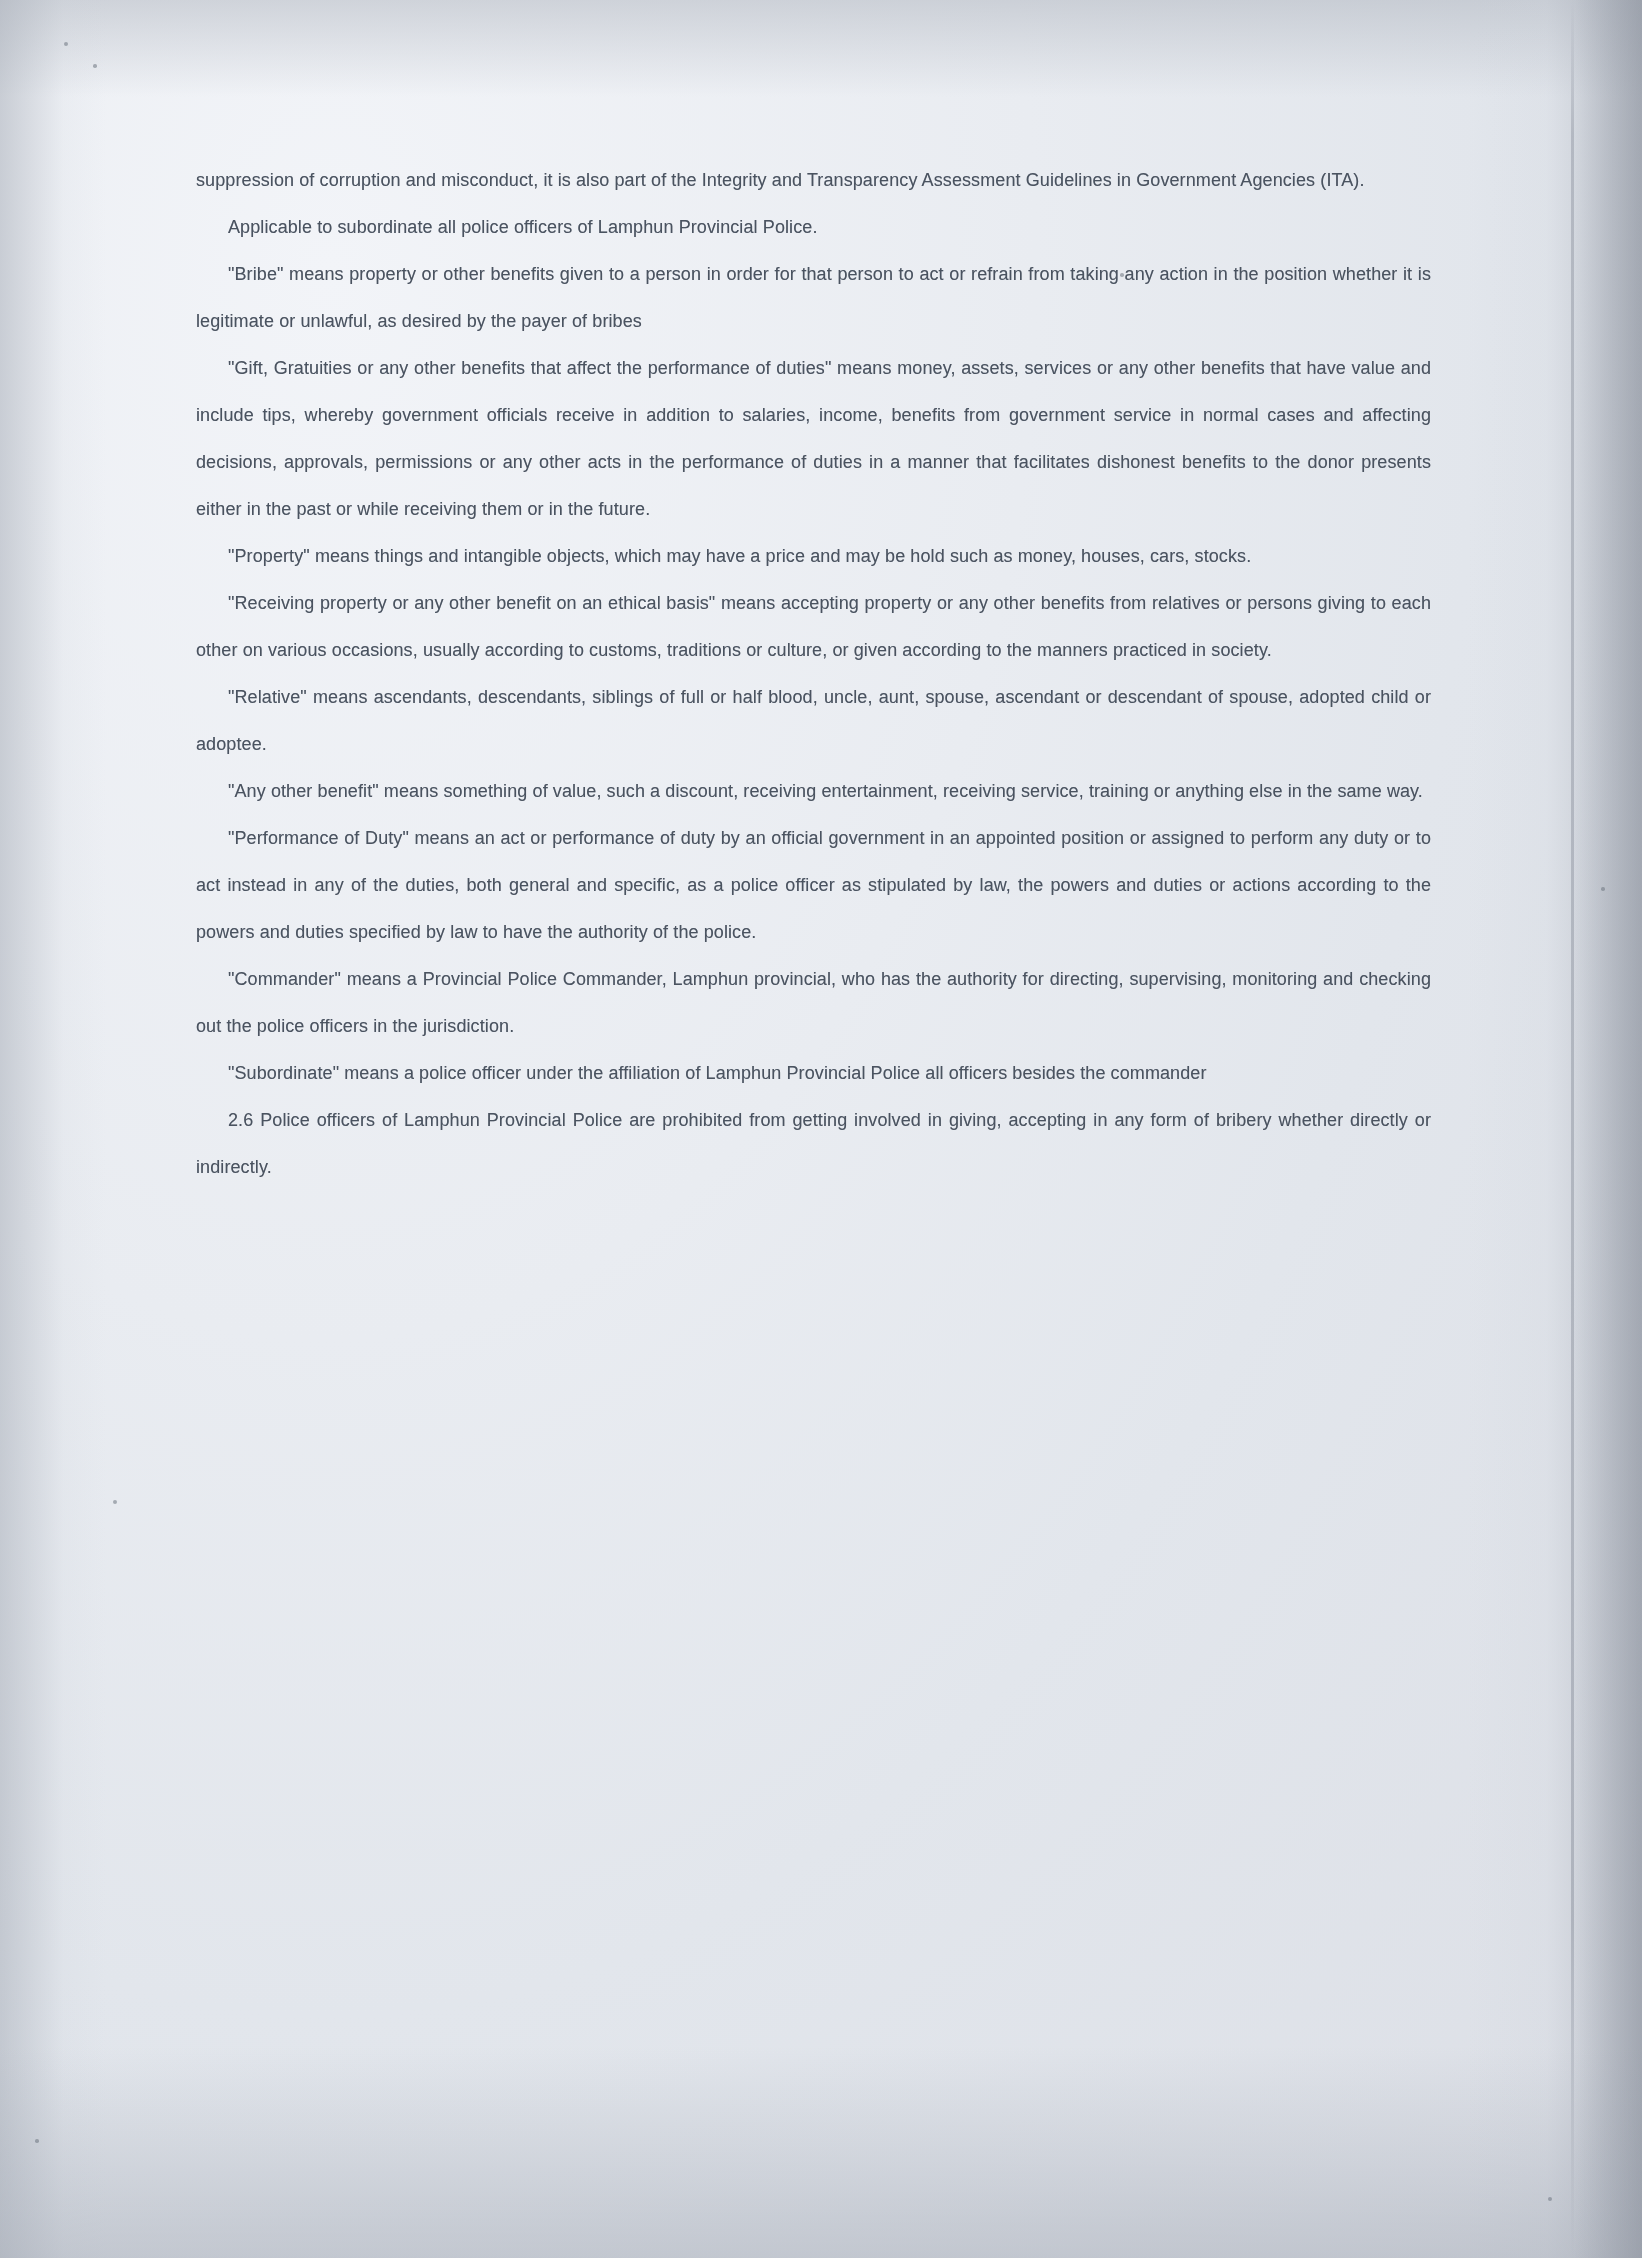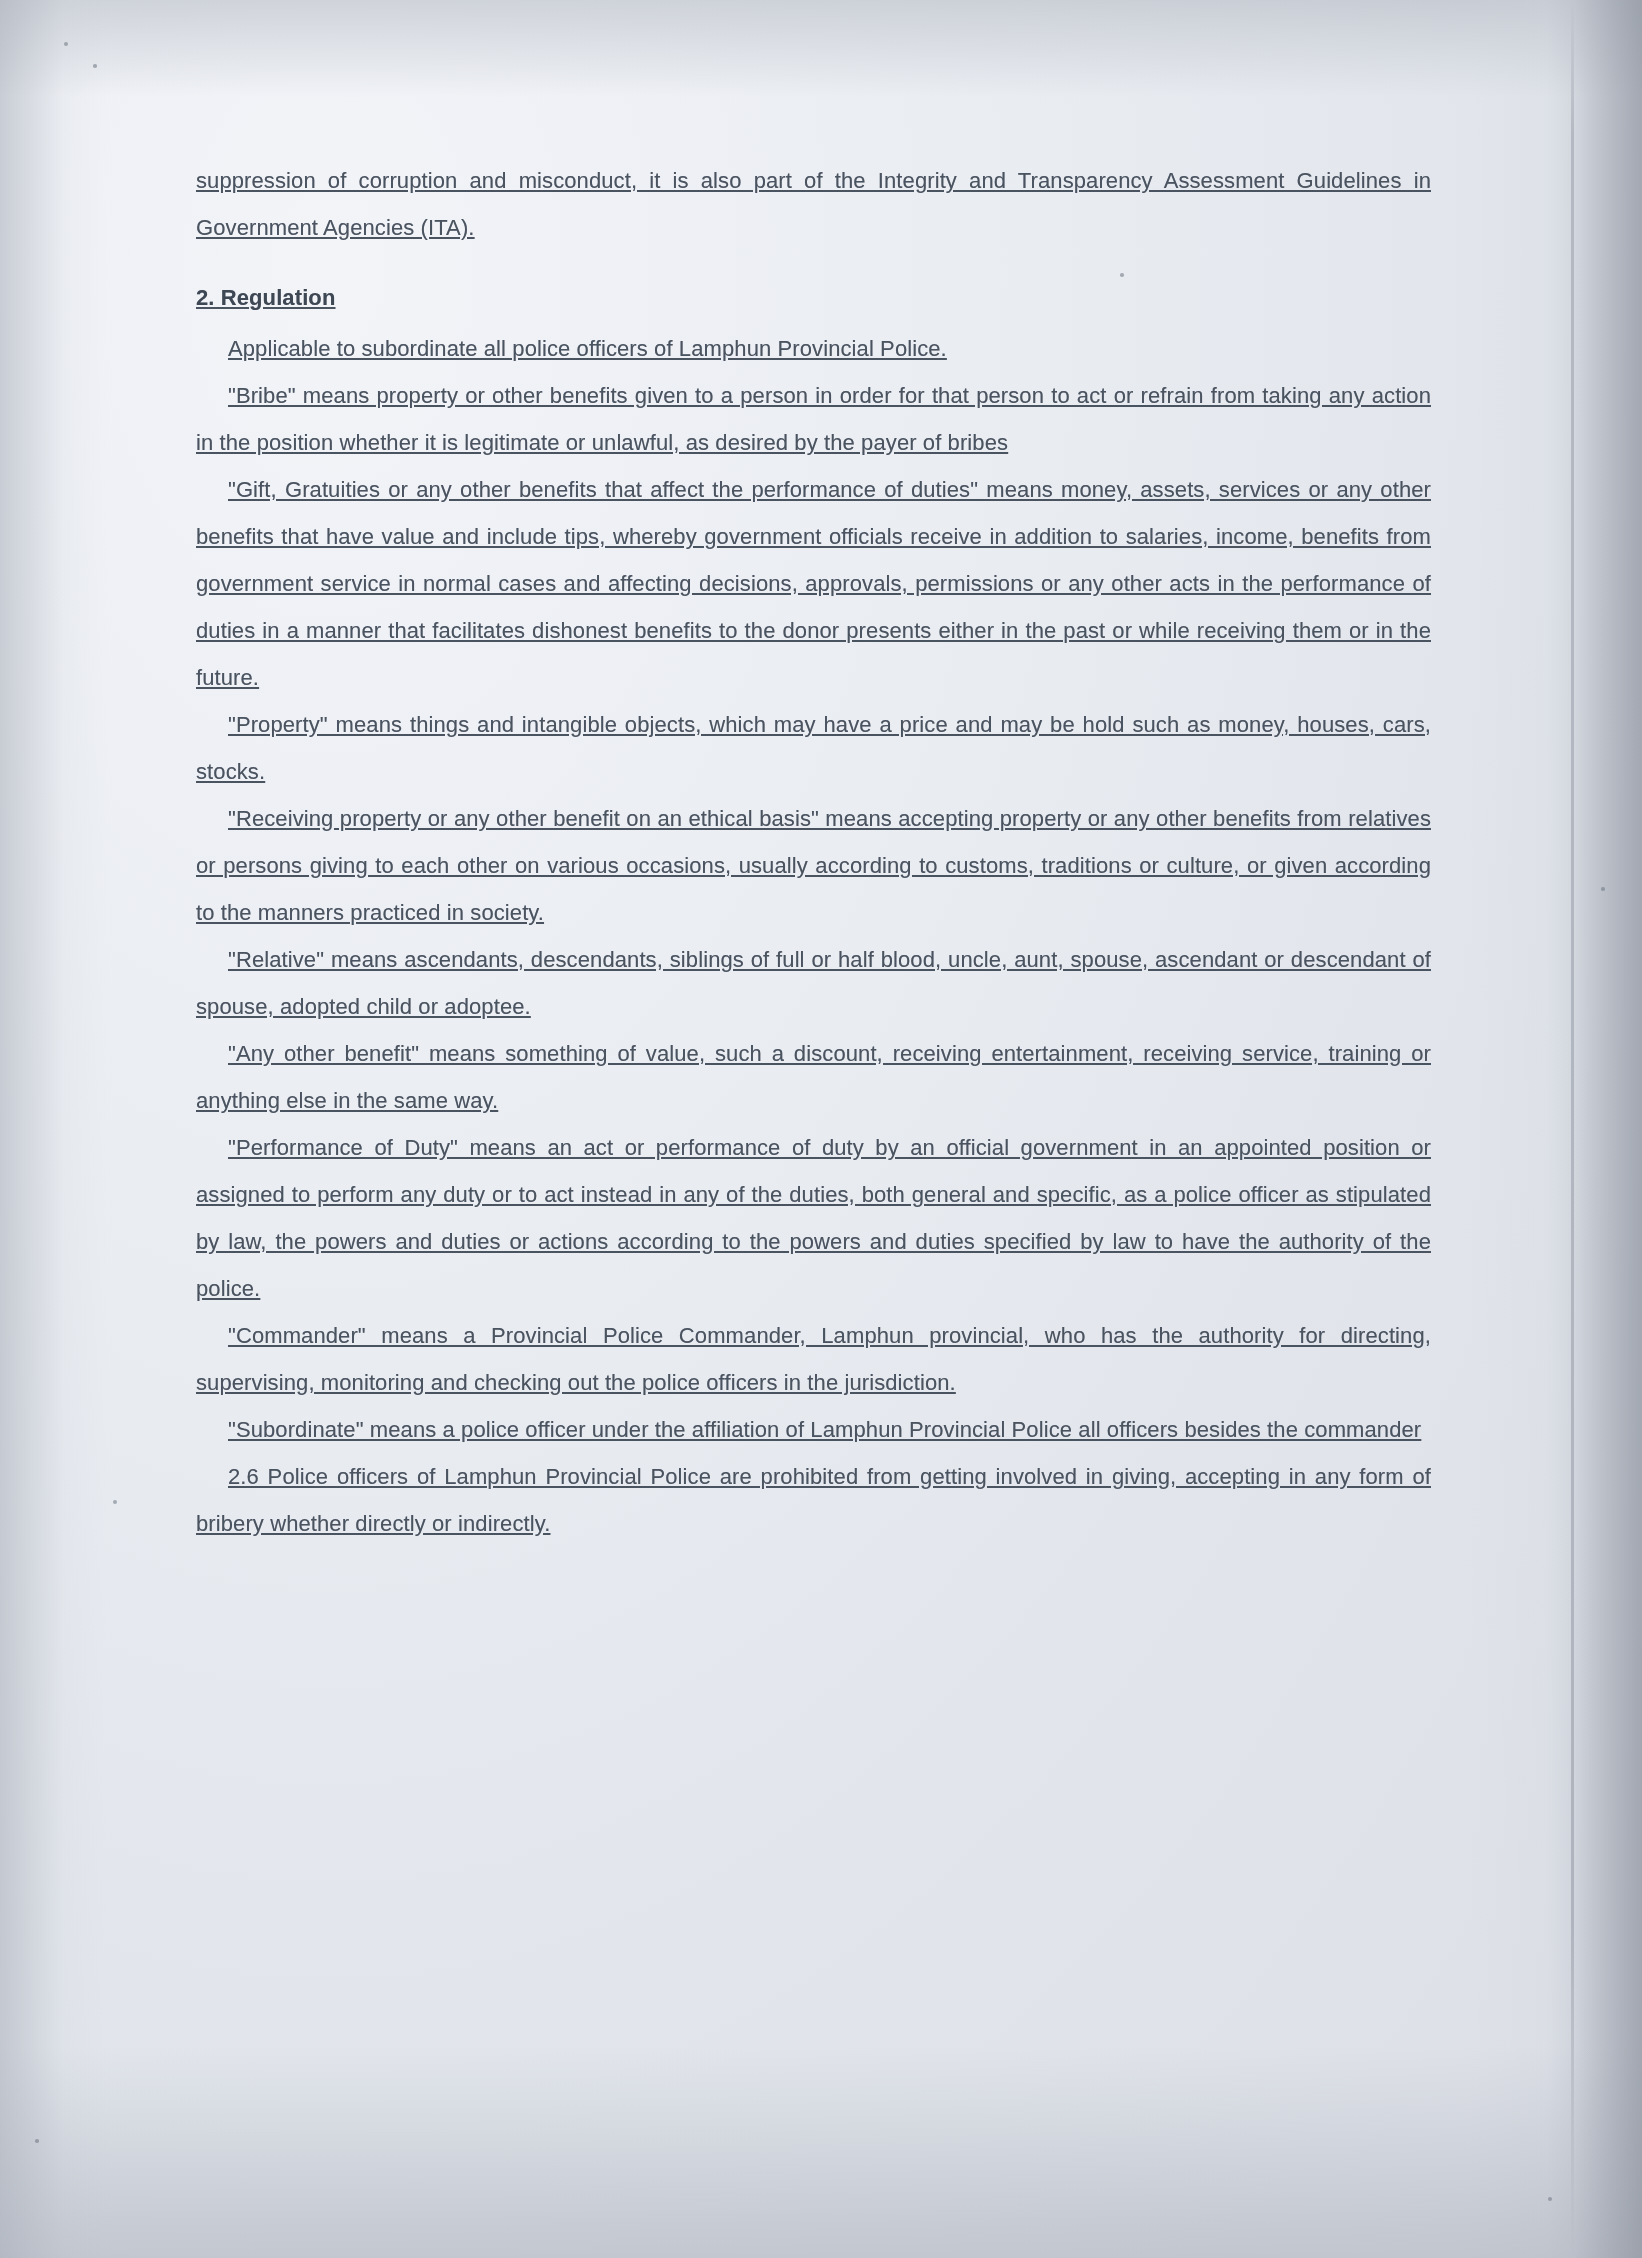--- a/index.html
+++ b/index.html
@@ -78,24 +78,23 @@
     pointer-events: none;
   }
 
   
   #doc-body {
     position: absolute;
     left: 196px;
     top: 157px;
     width: 1235px;
     color: #4a5360;
-    font-size: 22px;
+    font-size: 18px;
     line-height: 47px;
     letter-spacing: 0.1px;
-    text-decoration: underline;
   }
 
   .para {
     margin: 0 0 0 0;
     text-align: justify;
     text-justify: inter-word;
     text-indent: 32px;
   }
   .para.no-indent { text-indent: 0; }
 
@@ -130,21 +129,20 @@
   <div class="speck" style="left:113px; top:1500px; width:4.4px; height:4.4px;"></div>
   <div class="speck" style="left:1548px; top:2197px; width:4.4px; height:4.4px;"></div>
   <div class="speck" style="left:1601px; top:887px; width:3.5px; height:3.5px;"></div>
   <div class="speck" style="left:1120px; top:273px; width:3.5px; height:3.5px;"></div>
   <div class="speck" style="left:35px; top:2139px; width:3.5px; height:3.5px;"></div>
 
   <div id="doc-body">
 
     <p class="para no-indent">suppression of corruption and misconduct, it is also part of the Integrity and Transparency Assessment Guidelines in Government Agencies (ITA).</p>
 
-    <p class="heading">2. Regulation</p>
 
     <p class="para">Applicable to subordinate all police officers of Lamphun Provincial Police.</p>
 
 
     <p class="para">"Bribe" means property or other benefits given to a person in order for that person to act or refrain from taking any action in the position whether it is legitimate or unlawful, as desired by the payer of bribes</p>
 
     <p class="para">"Gift, Gratuities or any other benefits that affect the performance of duties" means money, assets, services or any other benefits that have value and include tips, whereby government officials receive in addition to salaries, income, benefits from government service in normal cases and affecting decisions, approvals, permissions or any other acts in the performance of duties in a manner that facilitates dishonest benefits to the donor presents either in the past or while receiving them or in the future.</p>
 
     <p class="para">"Property" means things and intangible objects, which may have a price and may be hold such as money, houses, cars, stocks.</p>
 

